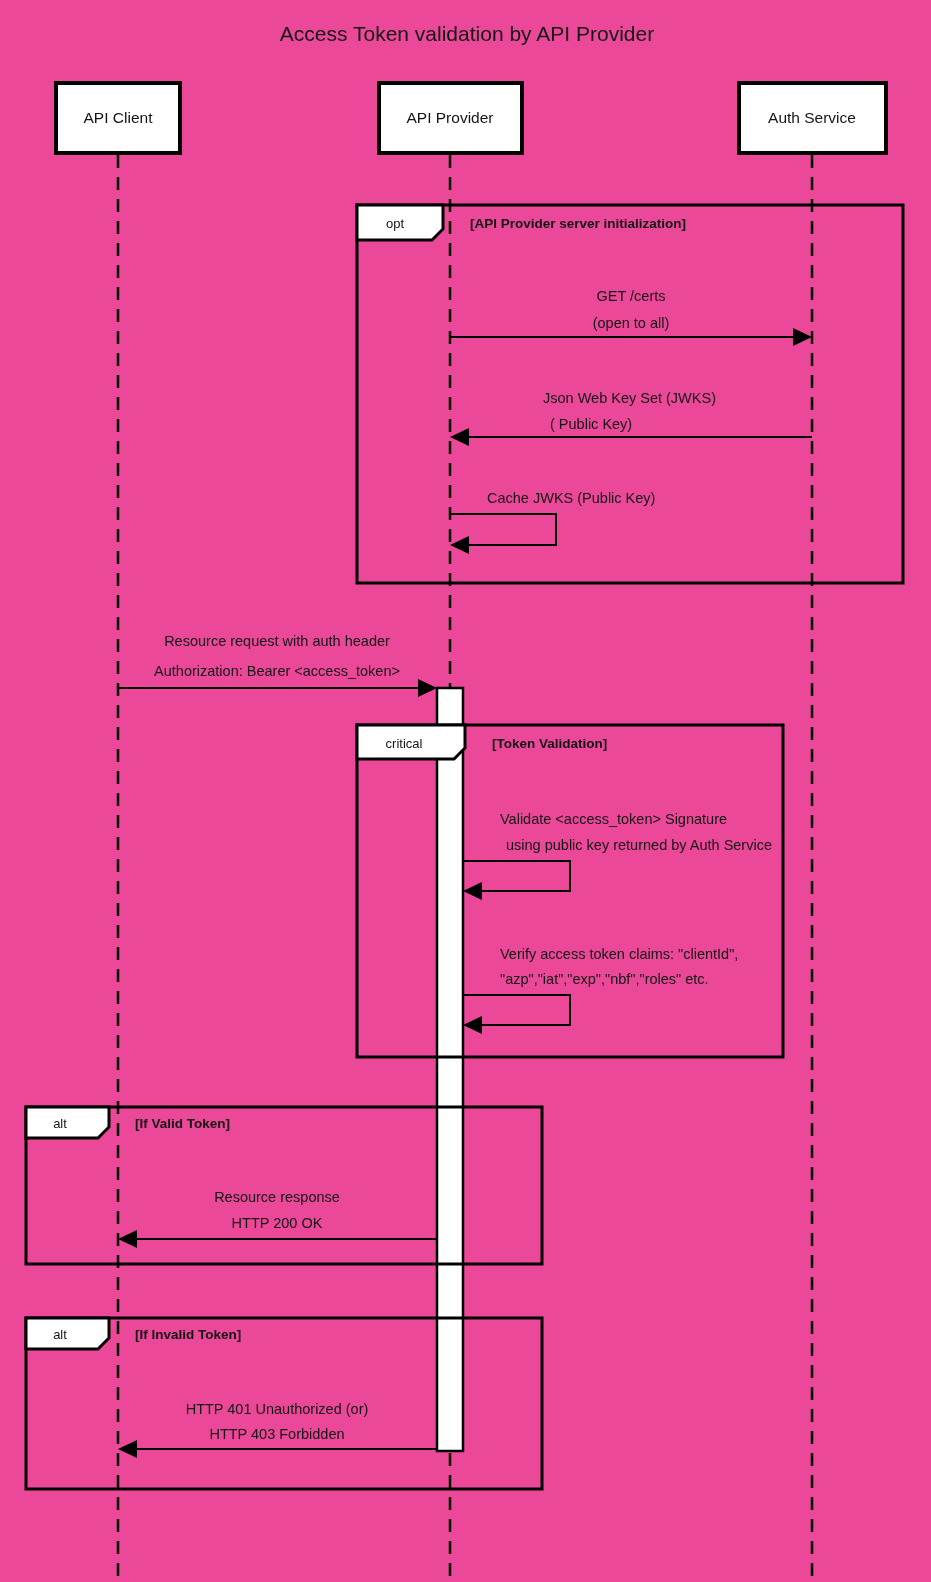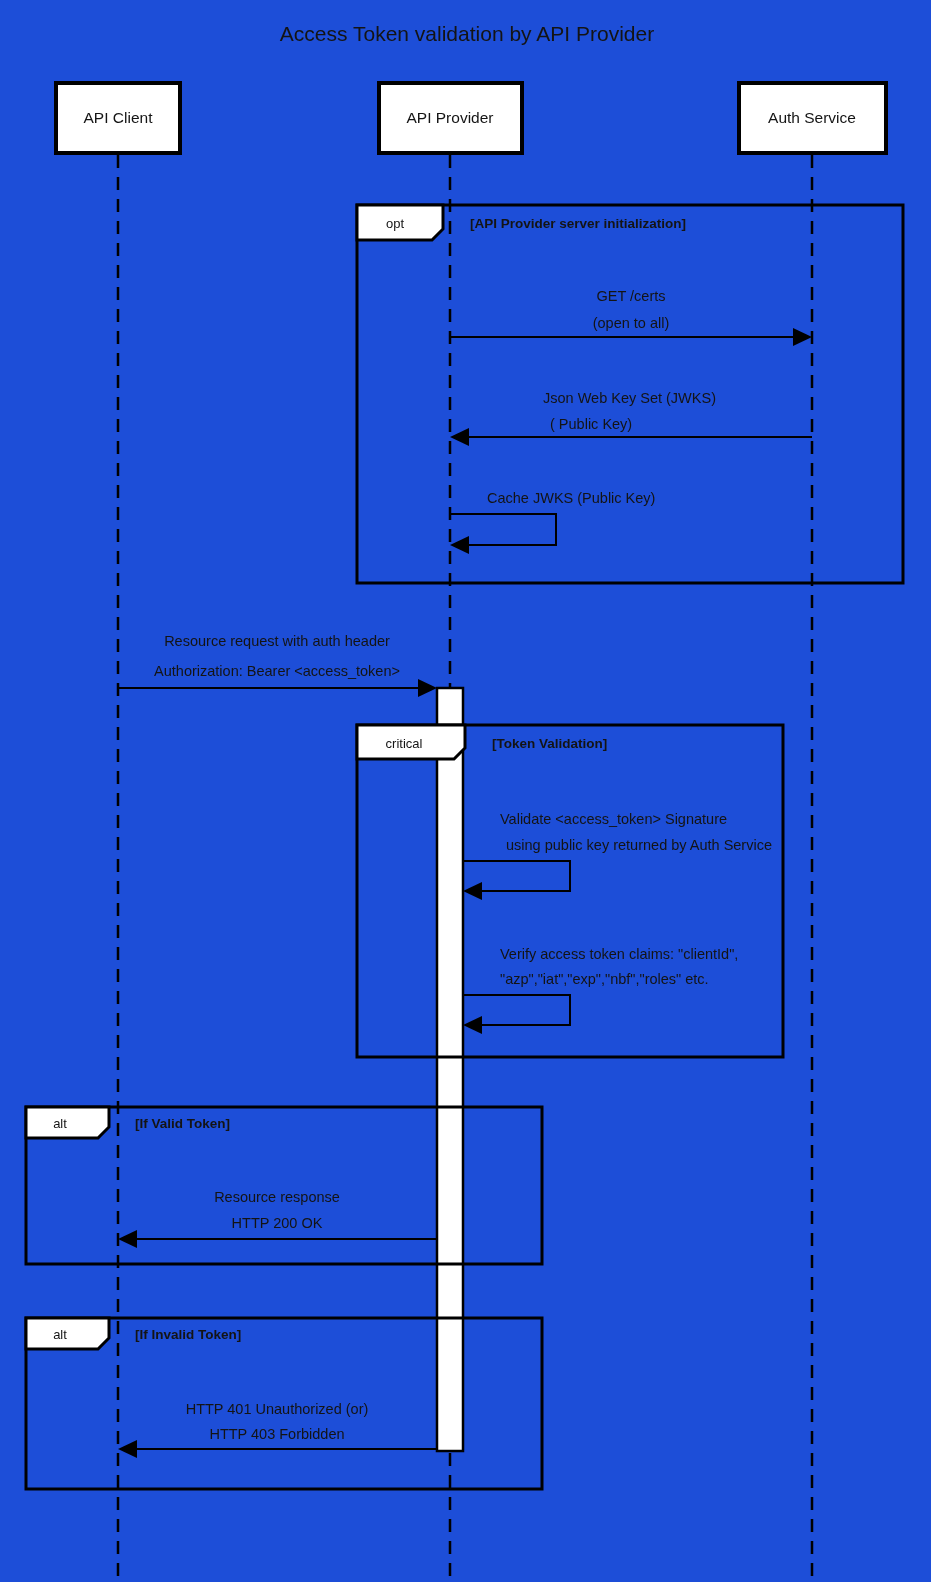--- a/index.html
+++ b/index.html
@@ -1,16 +1,16 @@
 <!DOCTYPE html>
 <html><head>
 <meta charset="utf-8">
 <style>
   html,body{margin:0;padding:0;background:#ffffff;}
-  #canvas{position:relative;width:931px;height:1582px;background:#1d4ed8;overflow:hidden;}
+  #canvas{position:relative;width:931px;height:1582px;background:#ec4899;overflow:hidden;}
   svg{display:block;}
   text{font-family:"Liberation Sans","DejaVu Sans",sans-serif;fill:#141414;}
   .title{font-size:21px;}
   .actor-label{font-size:15.5px;}
   .msg{font-size:14.5px;}
   .guard{font-size:13.5px;font-weight:bold;}
   .frag-label{font-size:13px;}
   .solid{stroke:#000;stroke-width:2;fill:none;}
   .lifeline{stroke:#000;stroke-width:2.5;stroke-dasharray:13 9;fill:none;}
   .actorbox{fill:#fff;stroke:#000;stroke-width:4;}

